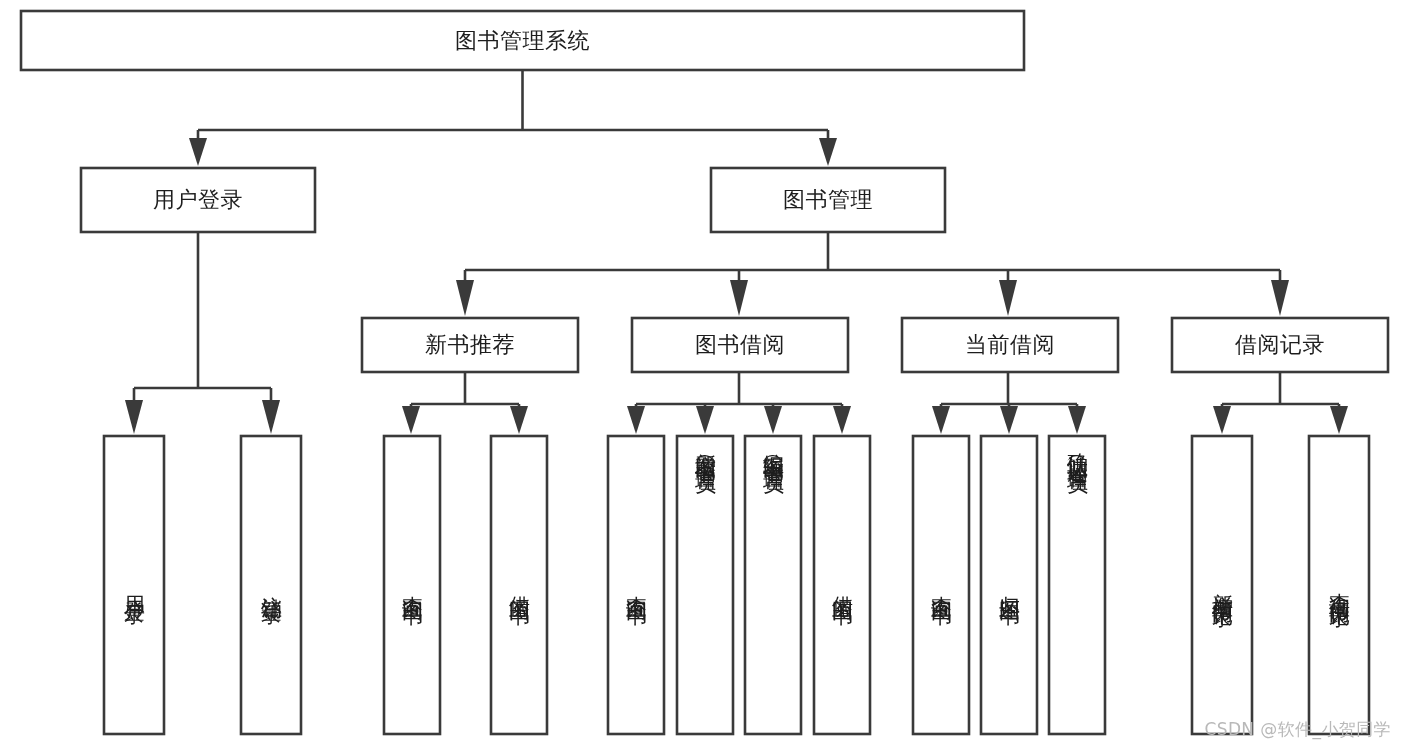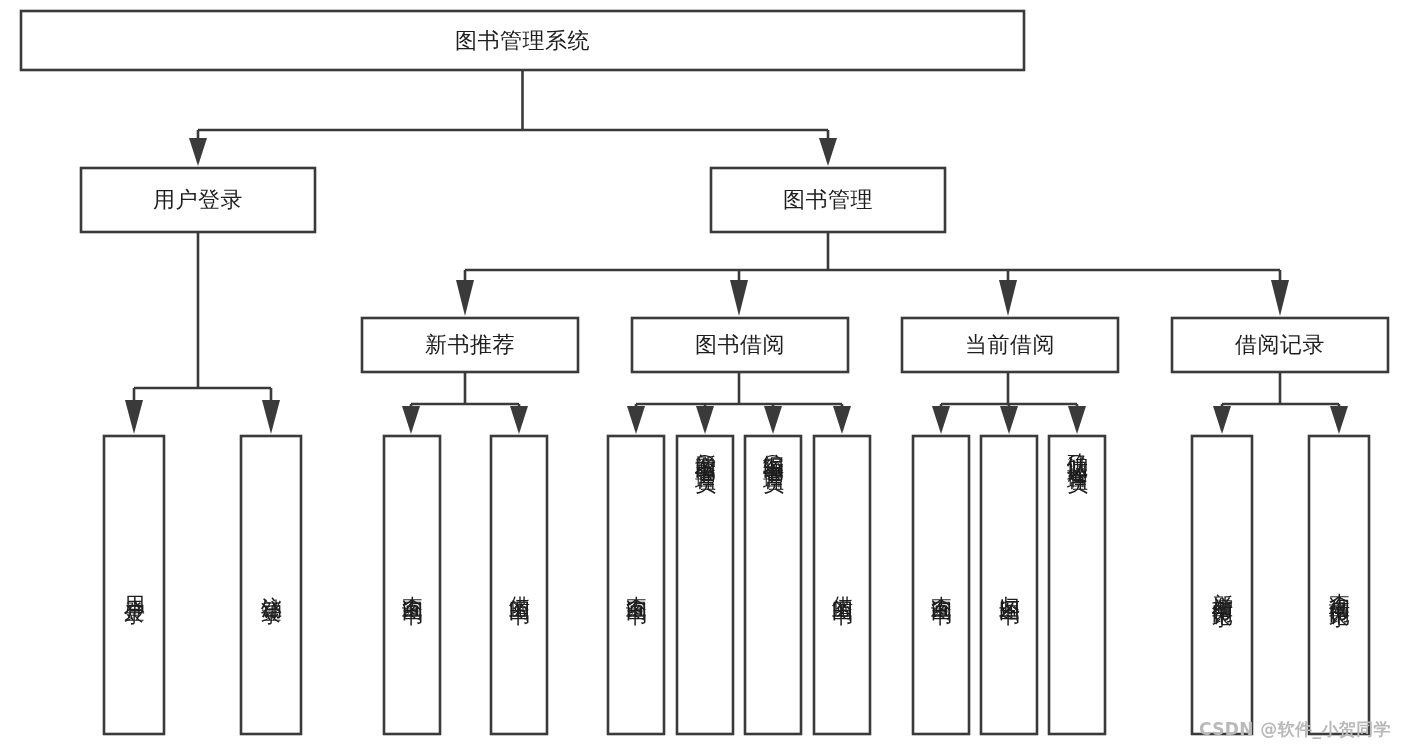--- a/index.html
+++ b/index.html
@@ -72,21 +72,20 @@
   .watermark {
     position: absolute;
     right: 14px;
     bottom: 6px;
     font-family: "DejaVu Sans", "Liberation Sans", sans-serif;
     font-size: 17px;
     color: #b9b9b9;
     letter-spacing: 0.4px;
     white-space: nowrap;
     pointer-events: none;
-    font-weight: bold;
   }
 </style>
 </head>
 <body>
 
 <div id="diagram-root">
 
   <svg class="diagram-svg" viewBox="0 0 1405 747" xmlns="http://www.w3.org/2000/svg">
 
     <g>

